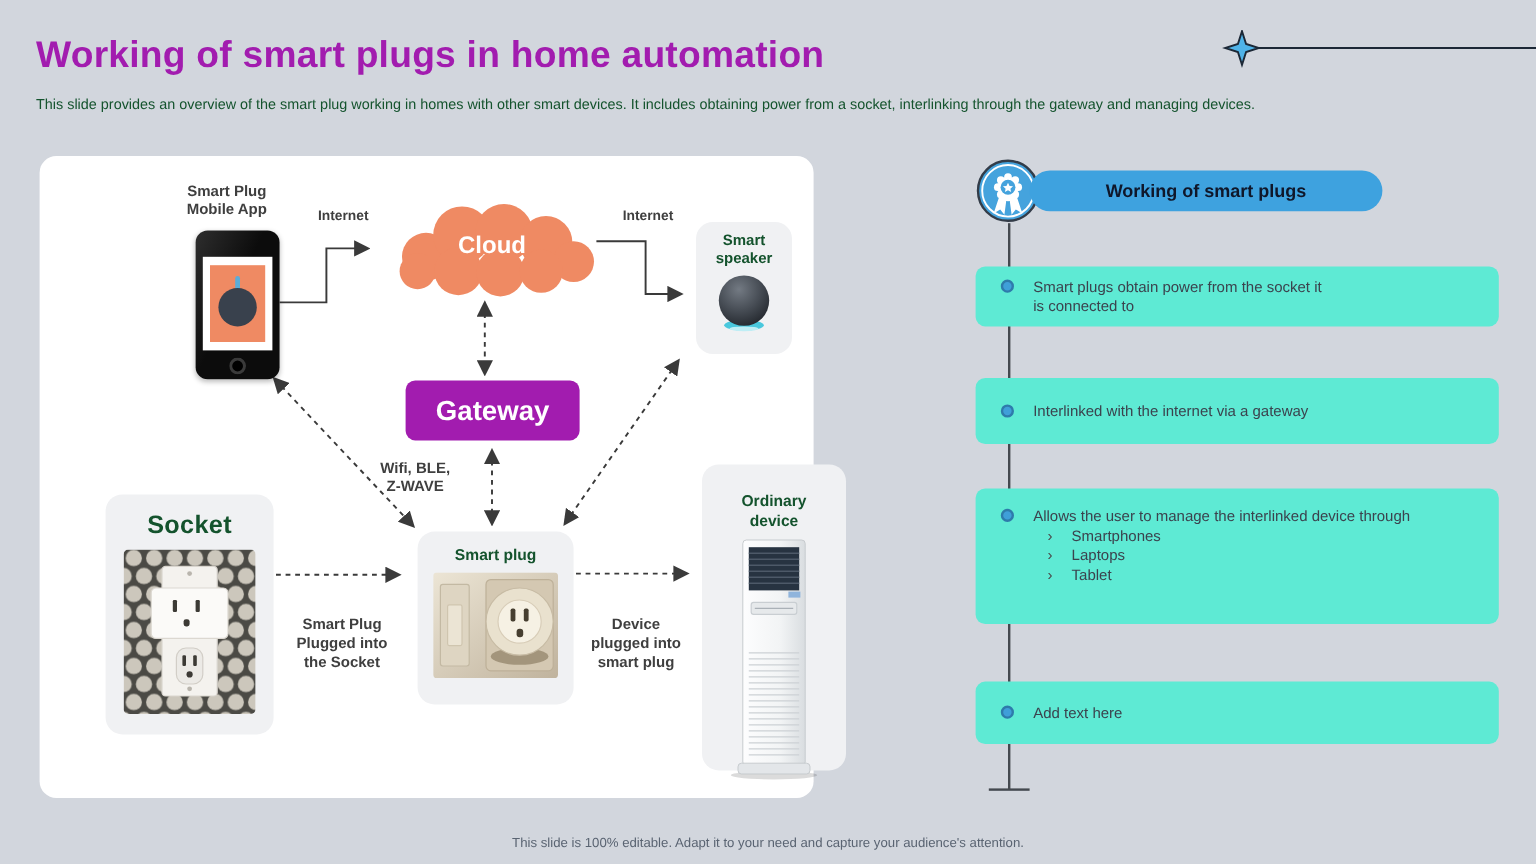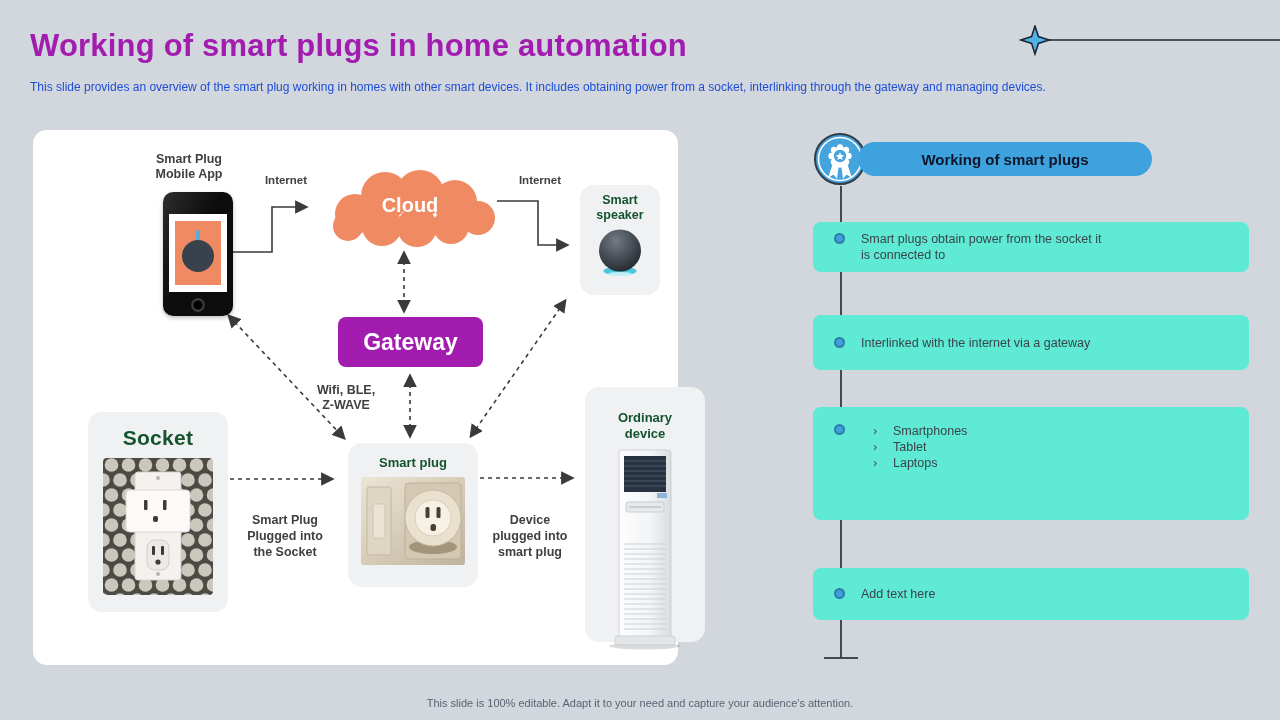--- a/index.html
+++ b/index.html
@@ -10,21 +10,21 @@
     font-family:"Liberation Sans", sans-serif;
     color:#3a3f47;
   }
   
   .title {
     position:absolute; left:30px; top:28px; width:900px;
     font-size:31px; font-weight:700; color:#a21caf; letter-spacing:.2px;
   }
   .subtitle {
     position:absolute; left:30px; top:80px; width:1050px;
-    font-size:12px; color:#1d4ed8;
+    font-size:12px; color:#14532d;
   }
   .star-deco { position:absolute; left:1008px; top:25px; }
 
   
   .diagram-panel {
     position:absolute; left:33px; top:130px; width:645px; height:535px;
     background:#ffffff; border-radius:14px;
   }
   .connectors { position:absolute; left:0; top:0; }
   .node-label { position:absolute; font-weight:700; color:#3f3f3f; text-align:center; white-space:pre-line; }
@@ -332,24 +332,25 @@
         <span class="panel-bullet" style="top: 11px;"></span>
         <div class="panel-text">Smart plugs obtain power from the socket it
 is connected to</div>
       </div>
       <div class="panel-box" style="top: 315px; height: 55px; padding-top: 20px;">
         <span class="panel-bullet" style="top: 22px;"></span>
         <div class="panel-text">Interlinked with the internet via a gateway</div>
       </div>
       <div class="panel-box" style="top: 407px; height: 113px; padding-top: 15px;">
         <span class="panel-bullet" style="top: 17px;"></span>
+        <div class="panel-text">Allows the user to manage the interlinked device through</div>
         <ul class="panel-sub">
           <li><span class="chev">›</span><span>Smartphones</span></li>
+          <li><span class="chev">›</span><span>Laptops</span></li>
           <li><span class="chev">›</span><span>Tablet</span></li>
-          <li><span class="chev">›</span><span>Laptops</span></li>
         </ul>
       </div>
       <div class="panel-box" style="top: 568px; height: 52px; padding-top: 18px;">
         <span class="panel-bullet" style="top: 20px;"></span>
         <div class="panel-text">Add text here</div>
       </div>
     </div>
 
   <div class="footer">This slide is 100% editable. Adapt it to your need and capture your audience's attention.</div>
 </div>

